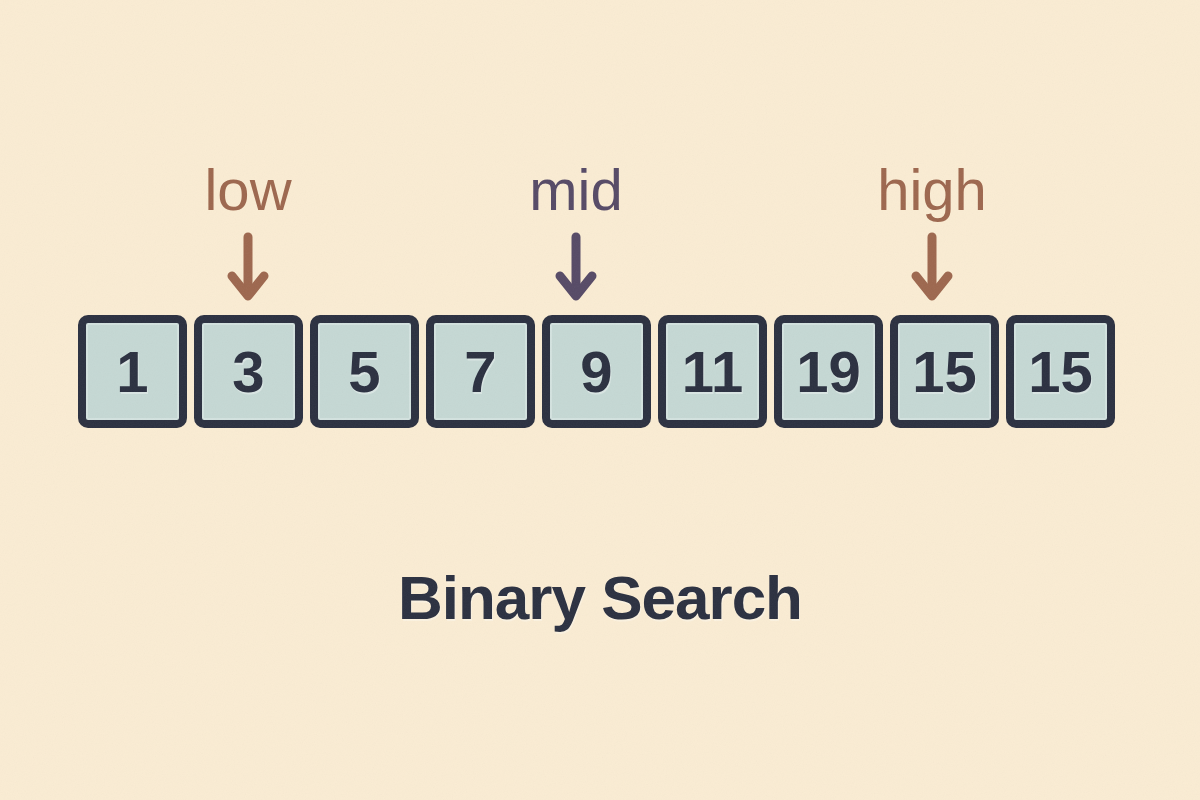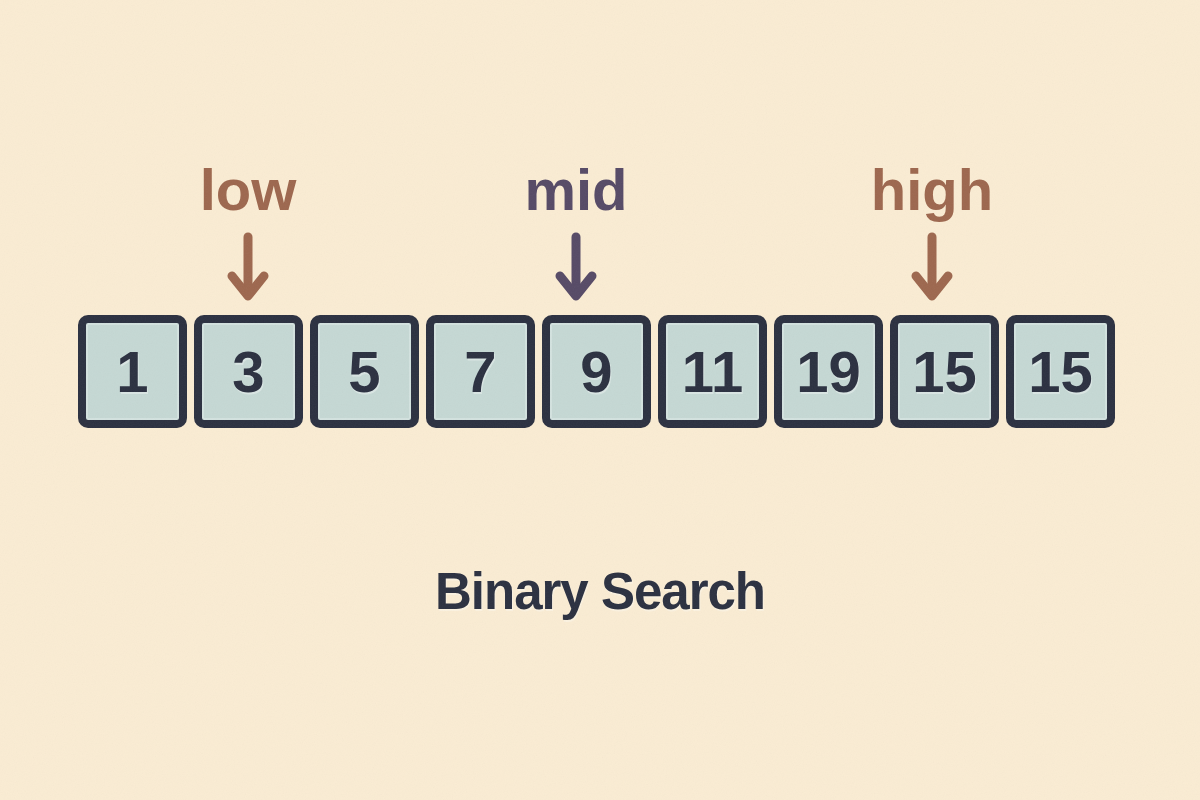--- a/index.html
+++ b/index.html
@@ -29,21 +29,21 @@
     position: absolute;
     top: 158px;
     width: 160px;
     display: flex;
     flex-direction: column;
     align-items: center;
     z-index: 2;
   }
   .pointer-label {
     font-size: 58px;
-    font-weight: bold;
+    font-weight: normal;
     line-height: 64px;
     letter-spacing: 0px;
   }
   .pointer-low  { left: 168px; }
   .pointer-mid  { left: 496px; }
   .pointer-high { left: 852px; }
   .pointer-low  .pointer-label,
   .pointer-high .pointer-label { color: #9d674e; }
   .pointer-mid  .pointer-label { color: #564a66; }
   .arrow { margin-top: 10px; }
@@ -77,21 +77,21 @@
     text-shadow: 1px 2px 0 rgba(255,255,255,0.35);
   }
   
   .title {
     position: absolute;
     left: 0;
     top: 562px;
     width: 100%;
     margin: 0;
     text-align: center;
-    font-size: 51px;
+    font-size: 62px;
     font-weight: bold;
     letter-spacing: -1px;
     color: #2b3040;
     text-shadow: 1px 2px 0 rgba(255,255,255,0.3);
   }
 </style>
 </head>
 <body>
 
 <div class="canvas">

